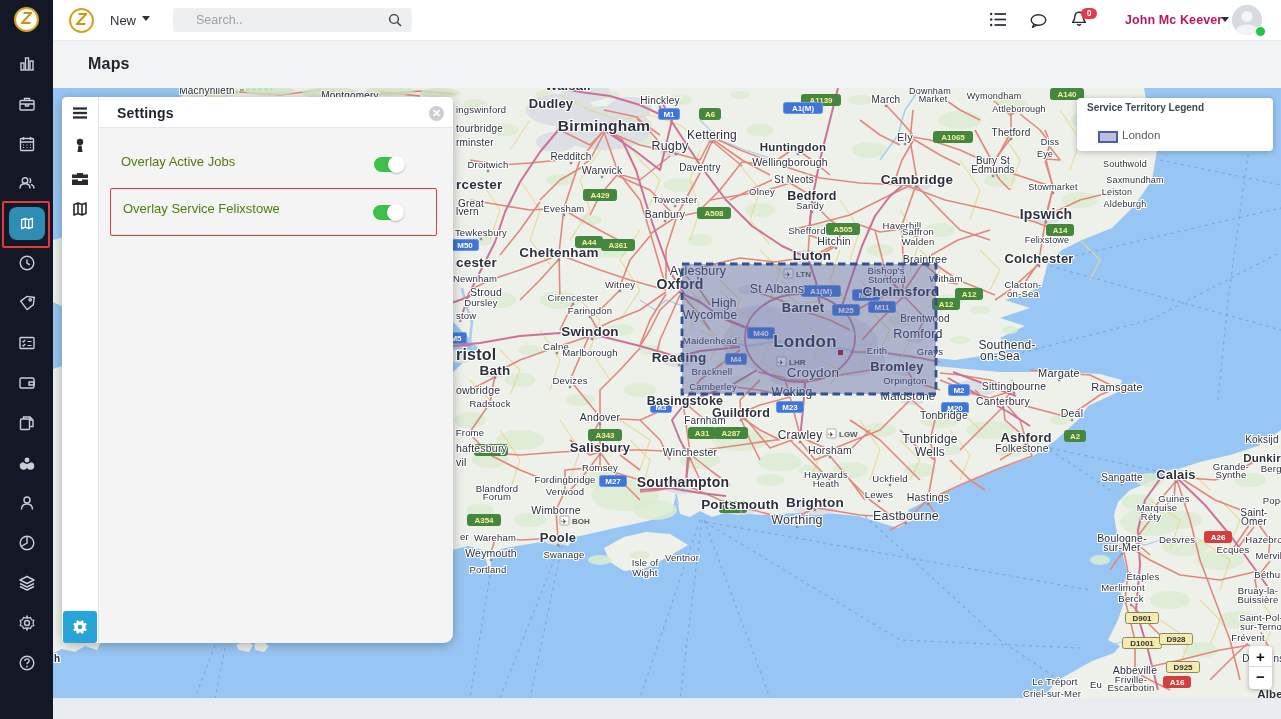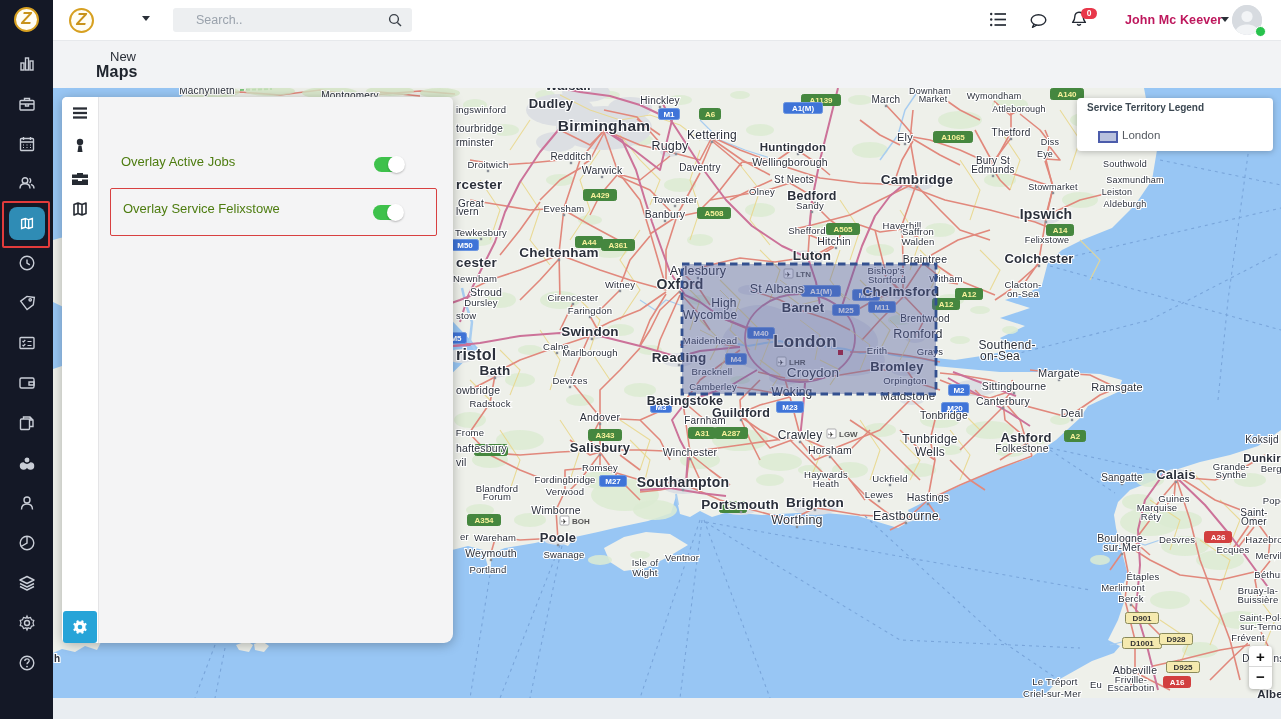--- a/index.html
+++ b/index.html
@@ -1,28 +1,28 @@
 <!DOCTYPE html>
 <html><head>
 <meta charset="utf-8">
 <style>
   html,body{margin:0;padding:0;width:1281px;height:719px;overflow:hidden;
     font-family:"Liberation Sans",sans-serif;}
   .abs{position:absolute;}
   
   #topbar{left:53px;top:0;width:1228px;height:40px;background:#fff;}
   #band{left:53px;top:40px;width:1228px;height:48px;background:#f2f3f5;border-top:1px solid #e7e9ec;box-sizing:border-box;}
-  #band h1{margin:8px;position:absolute;left:35px;top:14px;font-size:16px;font-weight:bold;color:#20252e;letter-spacing:.2px;}
+  #band h1{margin:0;position:absolute;left:35px;top:14px;font-size:16px;font-weight:bold;color:#20252e;letter-spacing:.2px;}
   #sidebar{left:0;top:0;width:53px;height:719px;background:#141826;}
   #bottomstrip{left:53px;top:698px;width:1228px;height:21px;background:#e9edf1;}
   #mapwrap{left:53px;top:88px;width:1228px;height:610px;overflow:hidden;background:#eef0ea;}
   
   .zlogo{width:25px;height:25px;border-radius:50%;border:2.5px solid #d7a021;box-sizing:border-box;
      background:#fffdf4;color:#c8921a;font-weight:bold;font-style:italic;font-size:17px;line-height:19px;text-align:center;}
-  #newbtn{left:110px;top:13px;font-size:13px;font-weight:500;color:#2a2f38;margin-top:36px;}
+  #newbtn{left:110px;top:13px;font-size:13px;font-weight:500;color:#2a2f38;}
   #newcaret{left:142px;top:16px;width:0;height:0;border-left:4px solid transparent;border-right:4px solid transparent;border-top:5px solid #2a2f38;}
   #search{left:173px;top:8px;width:239px;height:24px;background:#edeff1;border-radius:3px;}
   #search span{position:absolute;left:23px;top:5px;font-size:12.5px;color:#9aa2ac;}
   #uname{left:1125px;top:13px;font-size:12.5px;font-weight:bold;letter-spacing:.1px;color:#be185d;}
   #ucaret{left:1221px;top:17px;width:0;height:0;border-left:4px solid transparent;border-right:4px solid transparent;border-top:5px solid #2a2f38;}
   #avatar{left:1232px;top:5px;width:30px;height:30px;border-radius:50%;background:#d7dbe0;overflow:hidden;}
   #avdot{left:1255px;top:26px;width:9px;height:9px;border-radius:50%;background:#27c24c;border:1.5px solid #fff;}
   #badge{left:1081px;top:8px;min-width:16px;height:11px;border-radius:6px;background:#e8374a;color:#fff;
      font-size:8.5px;font-weight:bold;text-align:center;line-height:11px;padding:0 2px;box-sizing:border-box;}
   #sactive{left:9px;top:207px;width:36px;height:33px;border-radius:8px;background:#2f8cb5;}
@@ -1033,20 +1033,24 @@
         <circle cx="7" cy="4" r="3.2"></circle>
         <path d="M5.5 7.5 h3 l1 6.5 h-5 Z"></path>
       </svg>
     <svg class="abs" style="left:10px;top:75px" width="16" height="13" viewBox="0 0 16 13" fill="#262b33">
         <path d="M5 2.5 V1 H11 V2.5 H16 V6 H0 V2.5 Z M0 7.5 H6 V9 H10 V7.5 H16 V13 H0 Z"></path>
       </svg>
     <svg class="abs" style="left:11px;top:105px" width="14" height="14" viewBox="0 0 14 14" fill="none" stroke="#262b33" stroke-width="1.6" stroke-linejoin="round">
         <path d="M1 2.5 L5 1 L9 2.5 L13 1 V11.5 L9 13 L5 11.5 L1 13 Z M5 1 V11.5 M9 2.5 V13"></path>
       </svg>
   </div>
+  <div class="abs" id="phead">
+      <b>Settings</b>
+      <div id="pclose">✕</div>
+    </div>
   <div class="prow" style="top:57px;">Overlay Active Jobs</div>
   <div class="toggle" style="left:312px;top:60px;">
       <div class="knob"></div>
     </div>
   <div class="prow" style="top:104px;left:61px;">Overlay Service Felixstowe</div>
   <div class="toggle" style="left:311px;top:108px;">
       <div class="knob"></div>
     </div>
   <div class="abs" id="red2"></div>
 </div>

